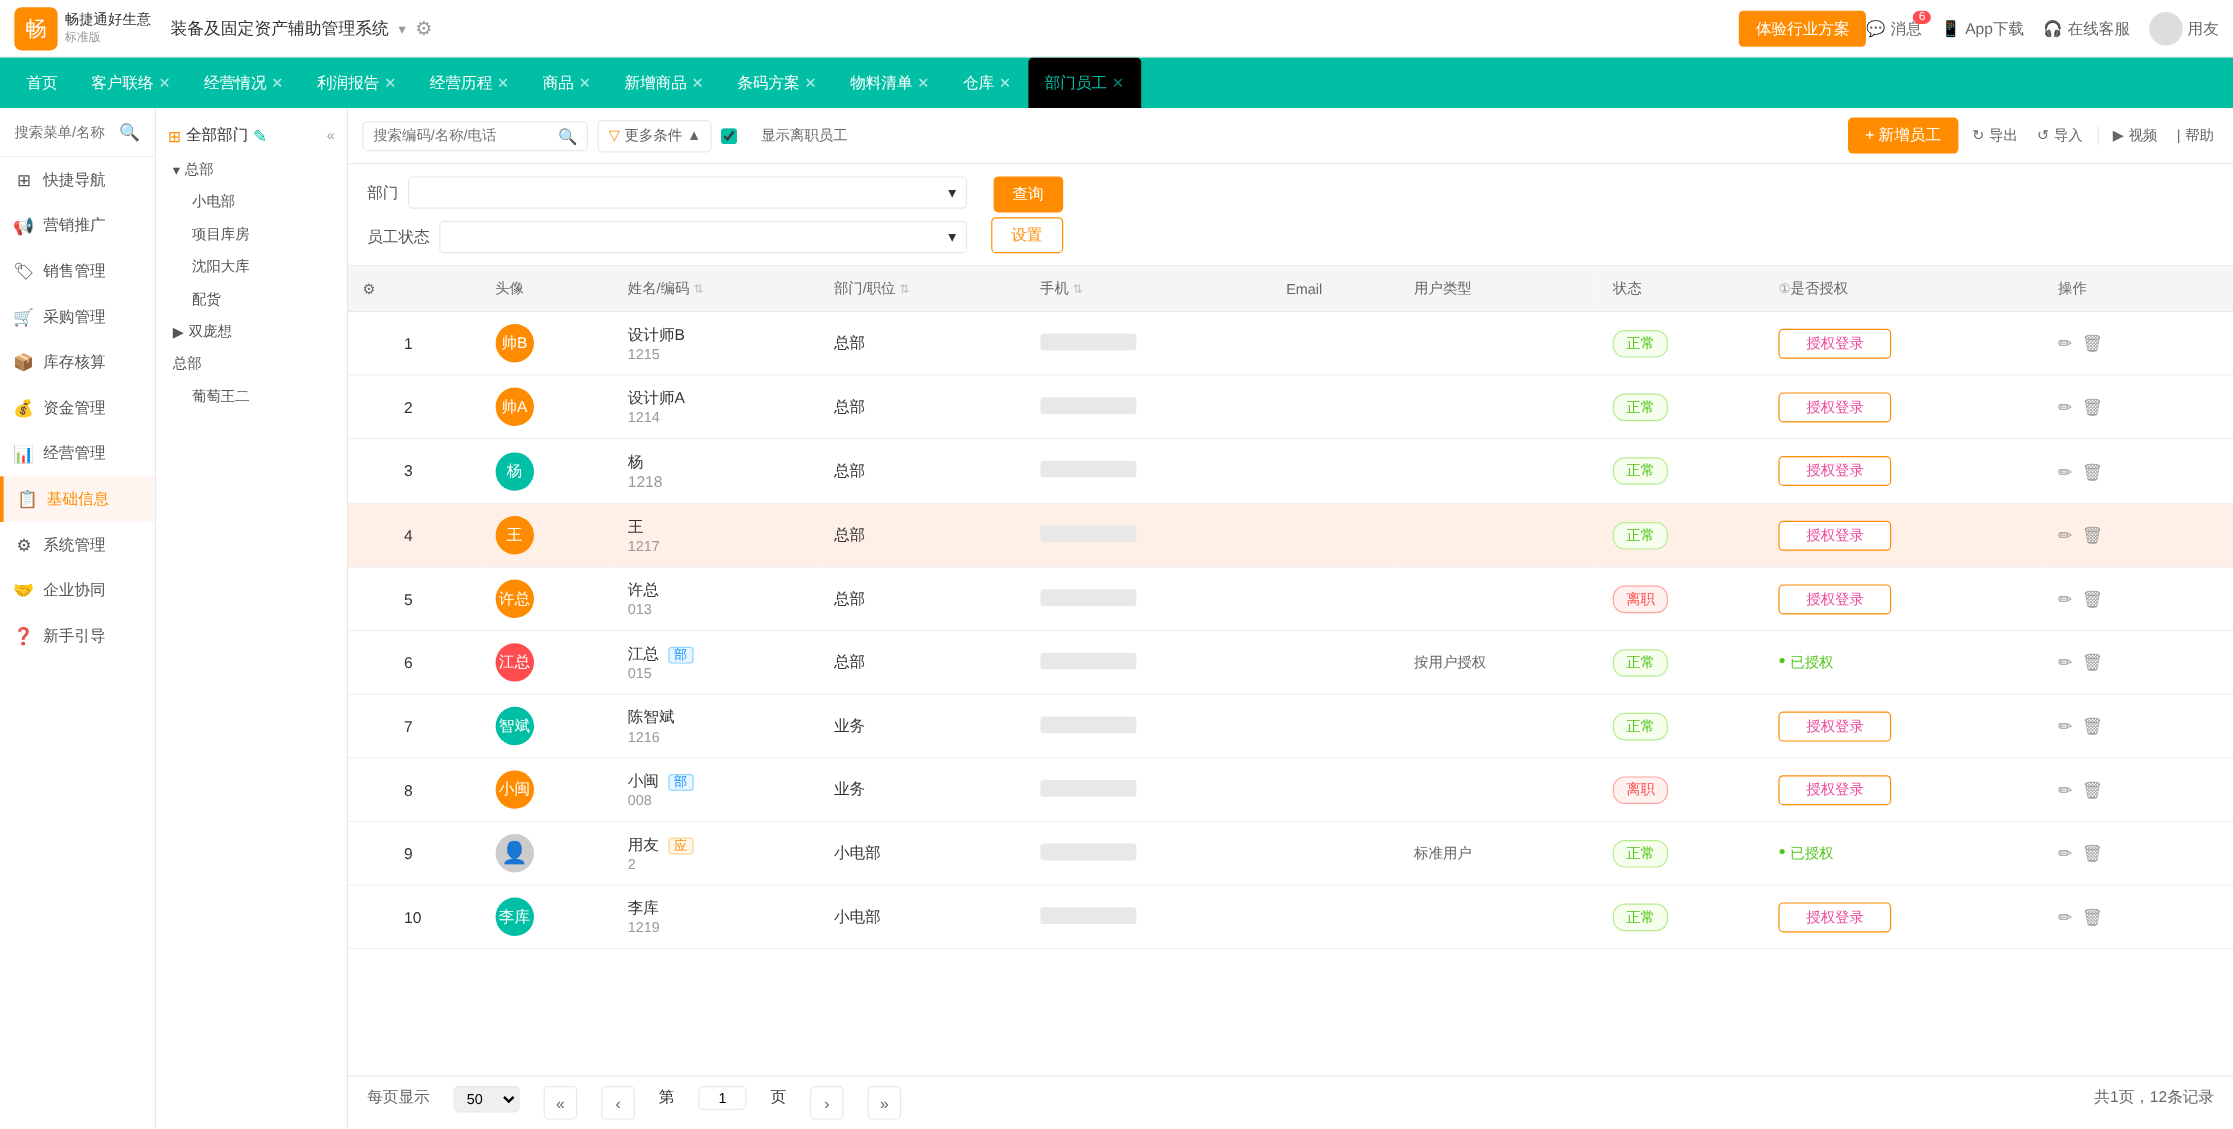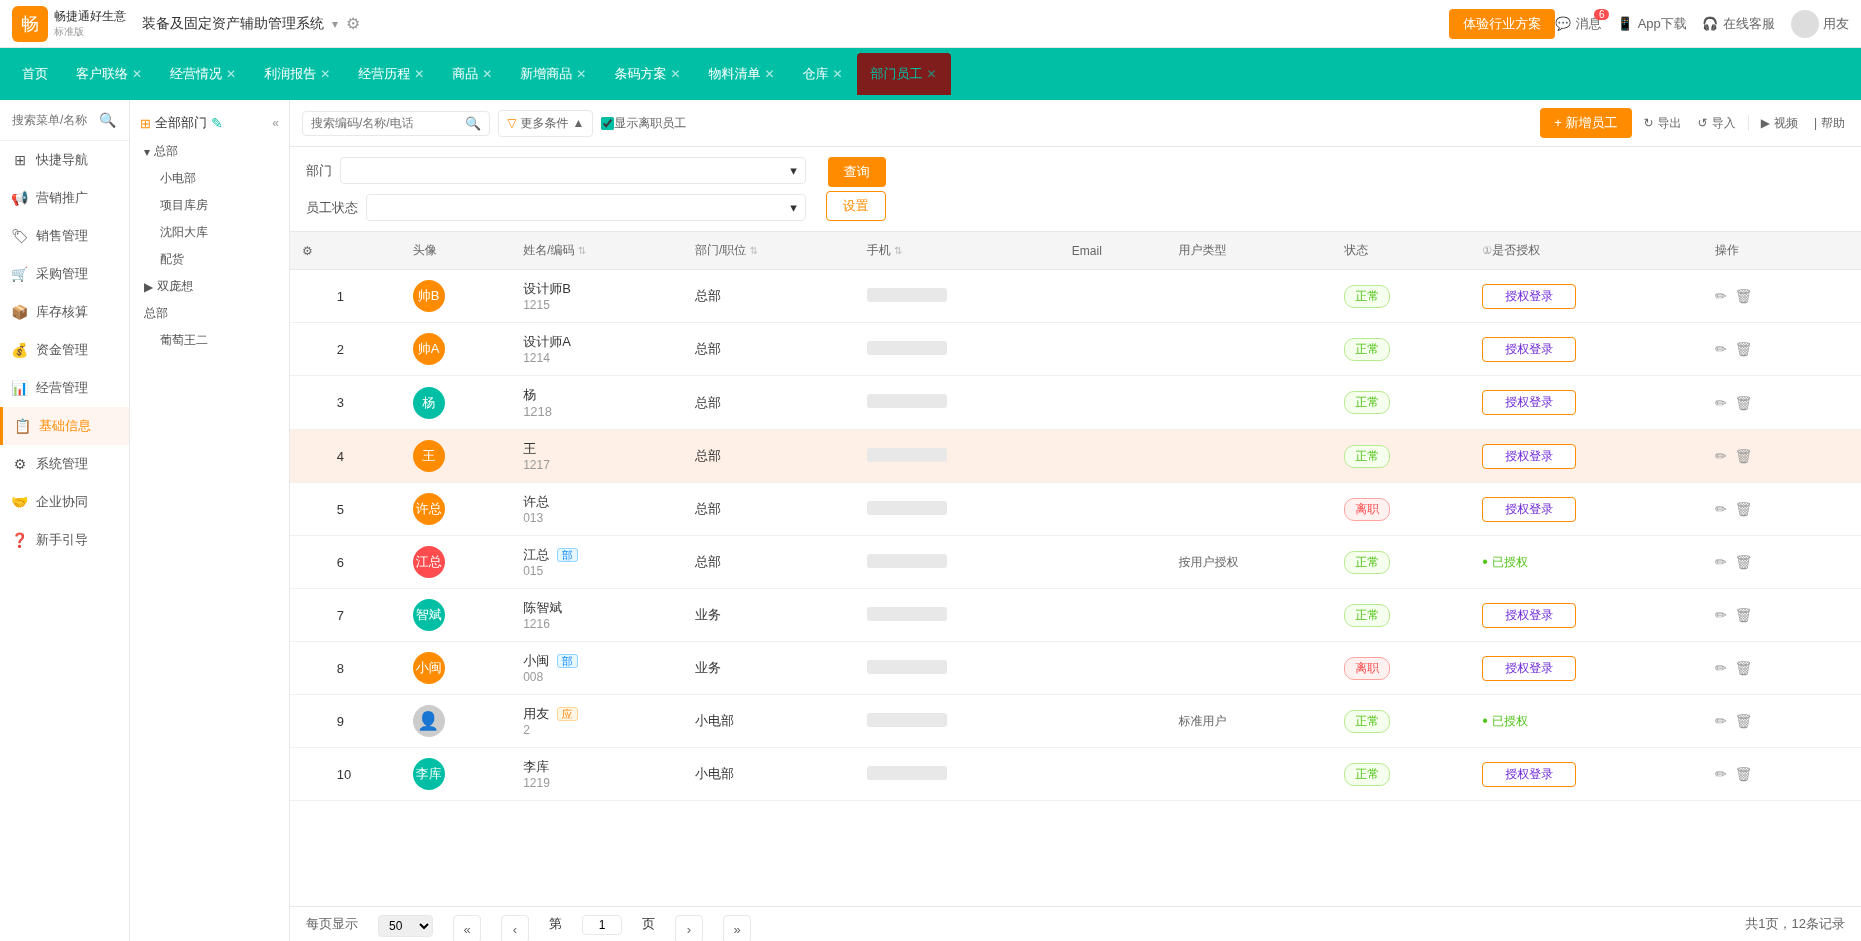--- a/index.html
+++ b/index.html
@@ -15,23 +15,23 @@
     .system-title span { font-weight: 500; }
     .chevron-icon { color: #999; font-size: 12px; }
     .gear-icon { color: #999; font-size: 16px; cursor: pointer; }
     .trial-btn { background: #ff8c00; color: #fff; border: none; padding: 6px 14px; border-radius: 4px; font-size: 13px; cursor: pointer; }
     .top-right { display: flex; align-items: center; gap: 16px; margin-left: auto; }
     .top-right-item { display: flex; align-items: center; gap: 4px; color: #666; font-size: 13px; cursor: pointer; position: relative; }
     .badge { background: #ff4d4f; color: #fff; border-radius: 10px; padding: 0 5px; font-size: 10px; position: absolute; top: -6px; right: -8px; }
     .user-avatar-sm { width: 28px; height: 28px; background: #ddd; border-radius: 50%; }
 
     
-    .nav-tabs { background: #00bfa5; display: flex; align-items: center; height: 52px; padding: 0 8px; overflow: hidden; }
+    .nav-tabs { background: #00bfa5; display: flex; align-items: center; height: 42px; padding: 0 8px; overflow: hidden; }
     .nav-tab { color: #fff; padding: 0 14px; height: 42px; display: flex; align-items: center; font-size: 13px; cursor: pointer; white-space: nowrap; gap: 4px; }
-    .nav-tab.active { background: #7f1d1d; color: #00bfa5; border-radius: 4px 4px 0 0; }
+    .nav-tab.active { background: #000000; color: #00bfa5; border-radius: 4px 4px 0 0; }
     .nav-tab .close { font-size: 12px; opacity: 0.7; }
 
     
     .main-layout { display: flex; height: calc(100vh - 90px); }
 
     
     .sidebar { width: 130px; background: #fff; border-right: 1px solid #e8e8e8; display: flex; flex-direction: column; flex-shrink: 0; }
     .sidebar-search { padding: 12px; display: flex; align-items: center; border-bottom: 1px solid #f0f0f0; }
     .sidebar-search input { border: none; outline: none; font-size: 12px; width: 100%; color: #999; }
     .sidebar-search .search-icon { color: #ccc; font-size: 14px; }
@@ -56,21 +56,21 @@
 
     
     .main-panel { flex: 1; display: flex; flex-direction: column; overflow: hidden; background: #f5f5f5; }
 
     
     .toolbar { background: #fff; padding: 8px 12px; display: flex; align-items: center; gap: 8px; border-bottom: 1px solid #e8e8e8; flex-wrap: wrap; }
     .search-box { display: flex; align-items: center; border: 1px solid #e8e8e8; border-radius: 4px; padding: 4px 8px; gap: 4px; }
     .search-box input { border: none; outline: none; font-size: 12px; width: 150px; }
     .filter-btn { display: flex; align-items: center; gap: 4px; color: #666; font-size: 12px; cursor: pointer; border: 1px solid #e8e8e8; border-radius: 4px; padding: 4px 8px; }
     .filter-btn .filter-icon { color: #ff8c00; }
-    .checkbox-label { display: flex; align-items: center; gap: 0; color: #666; font-size: 12px; cursor: pointer; }
+    .checkbox-label { display: flex; align-items: center; gap: 20px; color: #666; font-size: 12px; cursor: pointer; }
     .checkbox-label input { accent-color: #00bfa5; }
     .spacer { flex: 1; }
     .add-btn { background: #ff8c00; color: #fff; border: none; padding: 6px 14px; border-radius: 4px; font-size: 13px; cursor: pointer; display: flex; align-items: center; gap: 4px; }
     .toolbar-action { display: flex; align-items: center; gap: 4px; color: #666; font-size: 12px; cursor: pointer; padding: 4px; }
     .divider-v { width: 1px; height: 16px; background: #e8e8e8; }
 
     
     .filter-row { background: #fff; padding: 10px 16px; border-bottom: 1px solid #e8e8e8; display: grid; grid-template-columns: 1fr 1fr 1fr; gap: 10px 20px; }
     .filter-item { display: flex; align-items: center; gap: 8px; }
     .filter-label { font-size: 13px; color: #555; white-space: nowrap; }
@@ -85,21 +85,21 @@
     table { width: 100%; border-collapse: collapse; }
     thead th { background: #f5f5f5; padding: 10px 12px; text-align: left; font-size: 12px; color: #666; border-bottom: 1px solid #e8e8e8; white-space: nowrap; font-weight: 500; }
     thead th .sort-icon { font-size: 10px; color: #bbb; }
     tbody tr { border-bottom: 1px solid #f0f0f0; }
     tbody tr.highlighted { background: #fef0e6; }
     tbody td { padding: 10px 12px; font-size: 13px; color: #333; vertical-align: middle; }
     .avatar-circle { width: 32px; height: 32px; border-radius: 50%; display: flex; align-items: center; justify-content: center; color: #fff; font-size: 13px; font-weight: 500; }
     .status-badge { display: inline-block; padding: 2px 10px; border-radius: 10px; font-size: 12px; }
     .status-normal { background: #f6ffed; color: #52c41a; border: 1px solid #b7eb8f; }
     .status-resigned { background: #fff1f0; color: #ff4d4f; border: 1px solid #ffa39e; }
-    .auth-btn { background: #fff; border: 1px solid #ff8c00; color: #6d28d9; padding: 3px 22px; border-radius: 4px; font-size: 12px; cursor: pointer; white-space: nowrap; }
+    .auth-btn { background: #fff; border: 1px solid #ff8c00; color: #ec4899; padding: 3px 22px; border-radius: 4px; font-size: 12px; cursor: pointer; white-space: nowrap; }
     .authorized { color: #52c41a; font-size: 12px; display: flex; align-items: center; gap: 4px; }
     .authorized::before { content: '•'; font-size: 16px; }
     .user-type { font-size: 12px; color: #666; }
     .action-icons { display: flex; gap: 8px; }
     .action-icon { color: #999; cursor: pointer; font-size: 14px; }
     .blurred { background: #e8e8e8; border-radius: 3px; height: 14px; width: 80px; display: inline-block; }
     .tag-blue { background: #e6f7ff; color: #1890ff; border: 1px solid #91d5ff; border-radius: 3px; font-size: 11px; padding: 0 4px; margin-left: 4px; }
     .tag-orange { background: #fff7e6; color: #fa8c16; border: 1px solid #ffd591; border-radius: 3px; font-size: 11px; padding: 0 4px; margin-left: 4px; }
 
     

